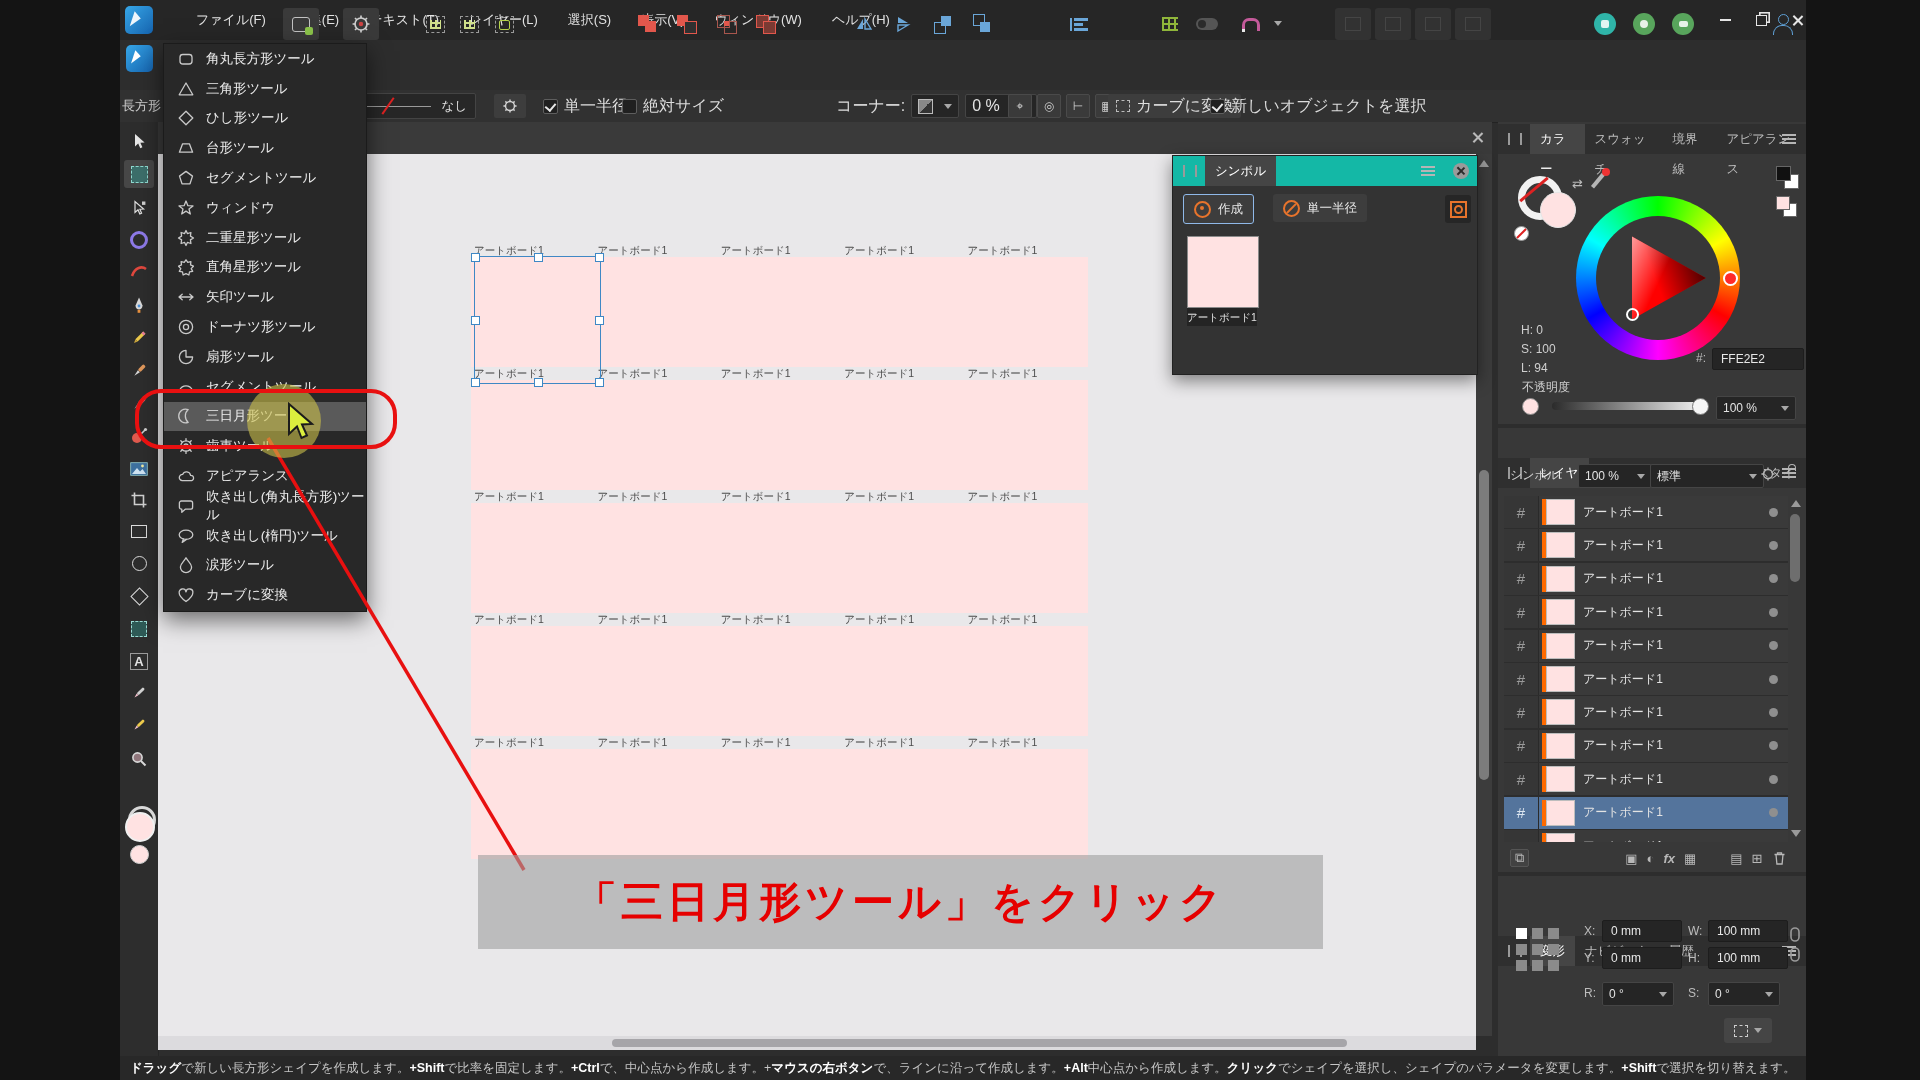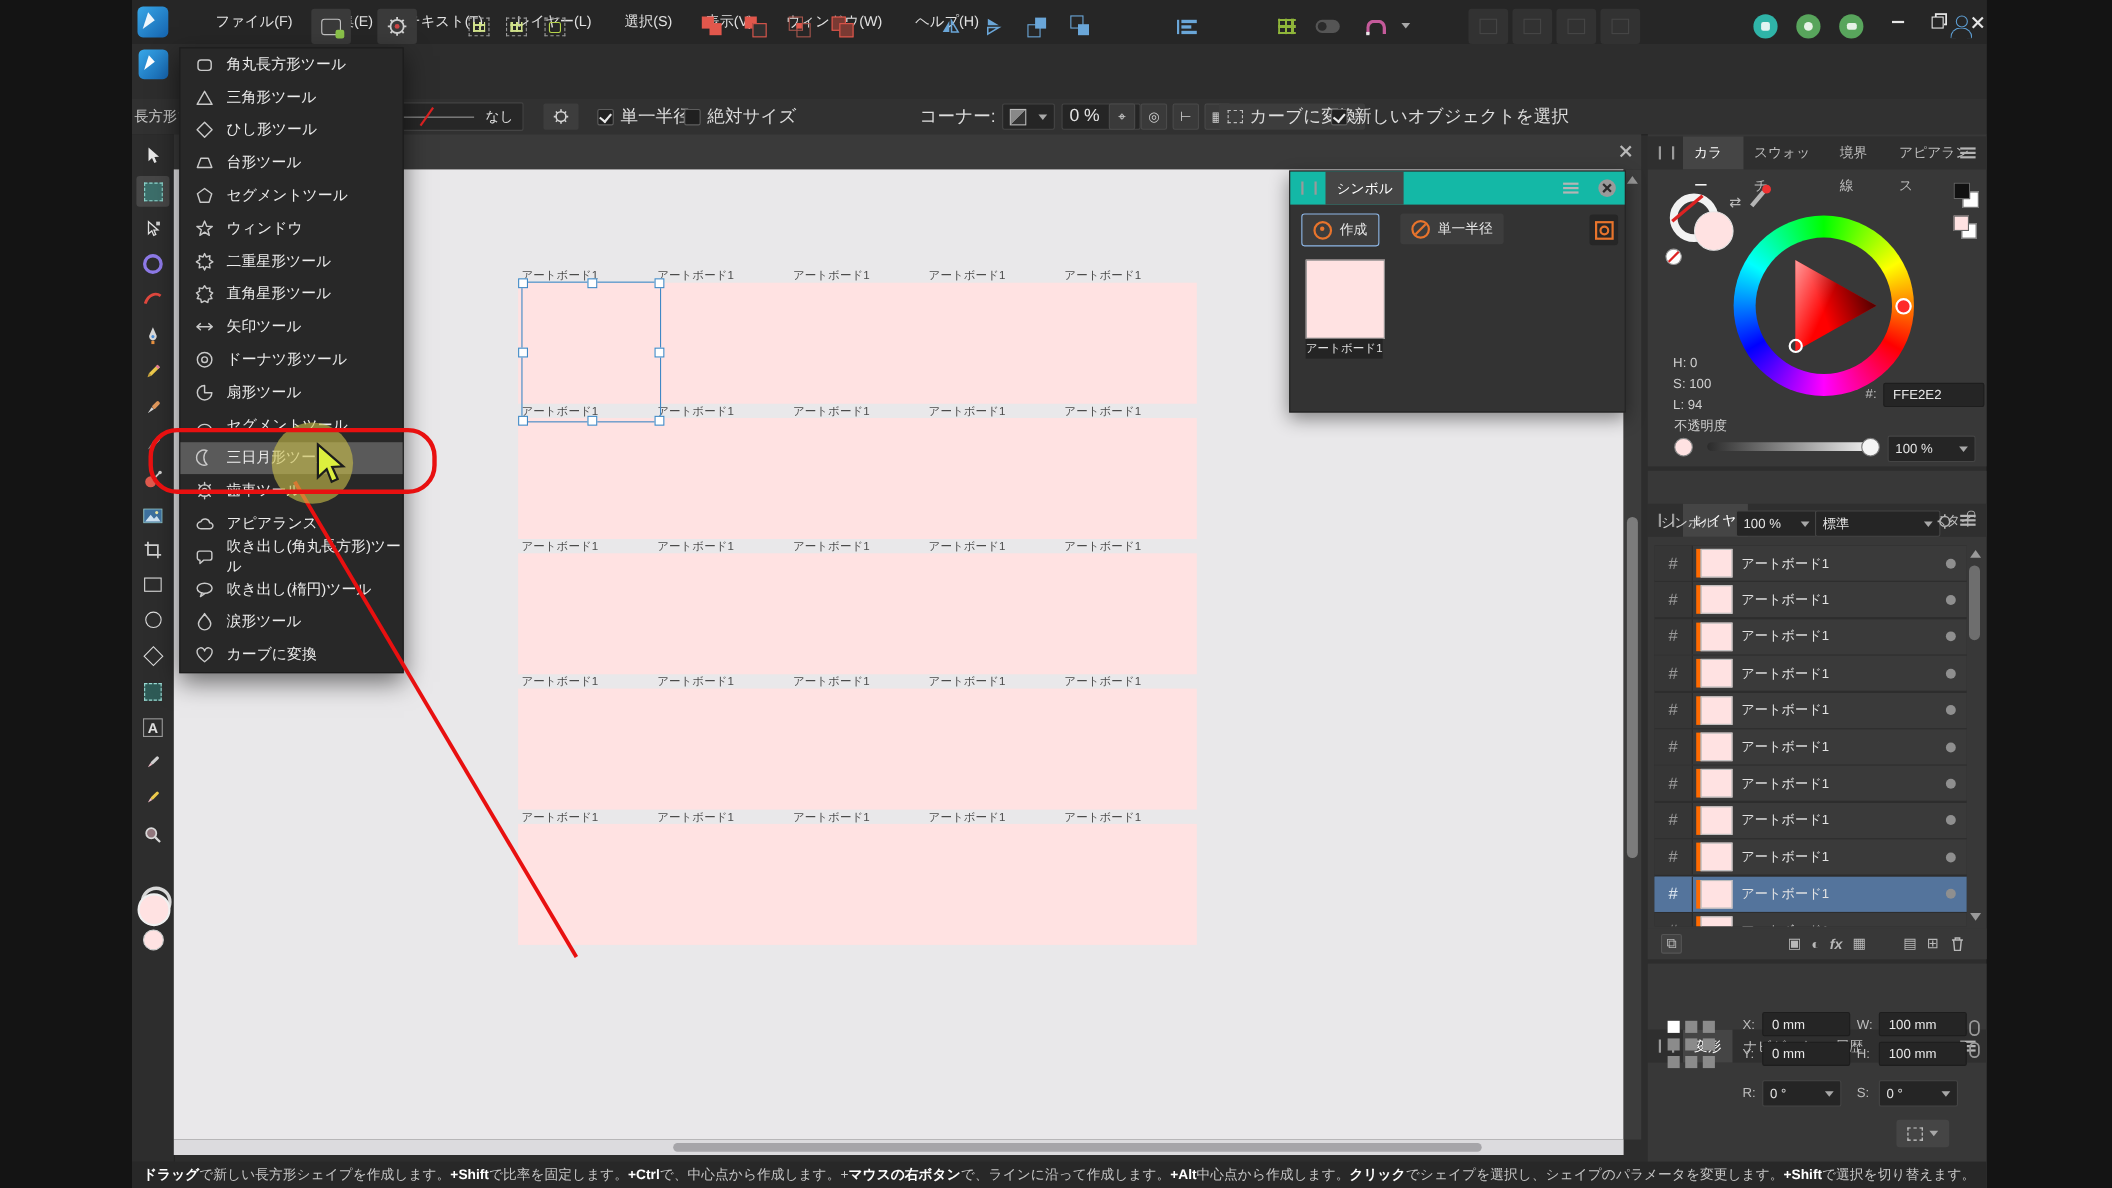--- a/index.html
+++ b/index.html
@@ -852,20 +852,23 @@
   <div id="statusbar"><b>ドラッグ</b><span>で新しい長方形シェイプを作成します。</span><b>+Shift</b><span>で比率を固定します。</span><b>+Ctrl</b><span>で、中心点から作成します。</span><span>+</span><b>マウスの右ボタン</b><span>で、ラインに沿って作成します。</span><b>+Alt</b><span>中心点から作成します。</span><b>クリック</b><span>でシェイプを選択し、シェイプのパラメータを変更します。</span><b>+Shift</b><span>で選択を切り替えます。</span></div>
 
   <svg class="abs" width="1920" height="1080" style="left:0;top:0;pointer-events:none;z-index:29;">
     <line x1="268" y1="438" x2="524" y2="870" stroke="#e81010" stroke-width="3.5"></line>
   </svg>
   <div id="ann-circle"></div>
   <div id="ann-rect"></div>
   <svg class="abs" width="34" height="46" style="left:286px;top:402px;z-index:32;">
     <path d="M3,2 L3,32 L11,24.5 L15.5,36 L21,33.5 L16,22.5 L26,22 Z" fill="#dcef3e" stroke="#1c1c1c" stroke-width="2"></path>
   </svg>
+  <div id="ann-caption">
+    <span>「三日月形ツール」をクリック</span>
+  </div>
 <div class="ltool" style="left: 124px; top: 127px;">
       <svg width="18" height="18">
         <path d="M5,2 L5,14.5 L8.2,11.6 L10.3,16.2 L12.4,15.2 L10.4,10.8 L14.6,10.6 Z" fill="#e6e6e6"></path>
       </svg>
     </div>
     <div class="ltool active" style="left: 124px; top: 160px;">
       <span style="display:inline-block;width:15px;height:15px;border:1.6px dashed #8fd8cf;background:rgba(47,158,148,.45)"></span>
     </div>
     <div class="ltool" style="left: 124px; top: 194px;">
       <svg width="18" height="18">

